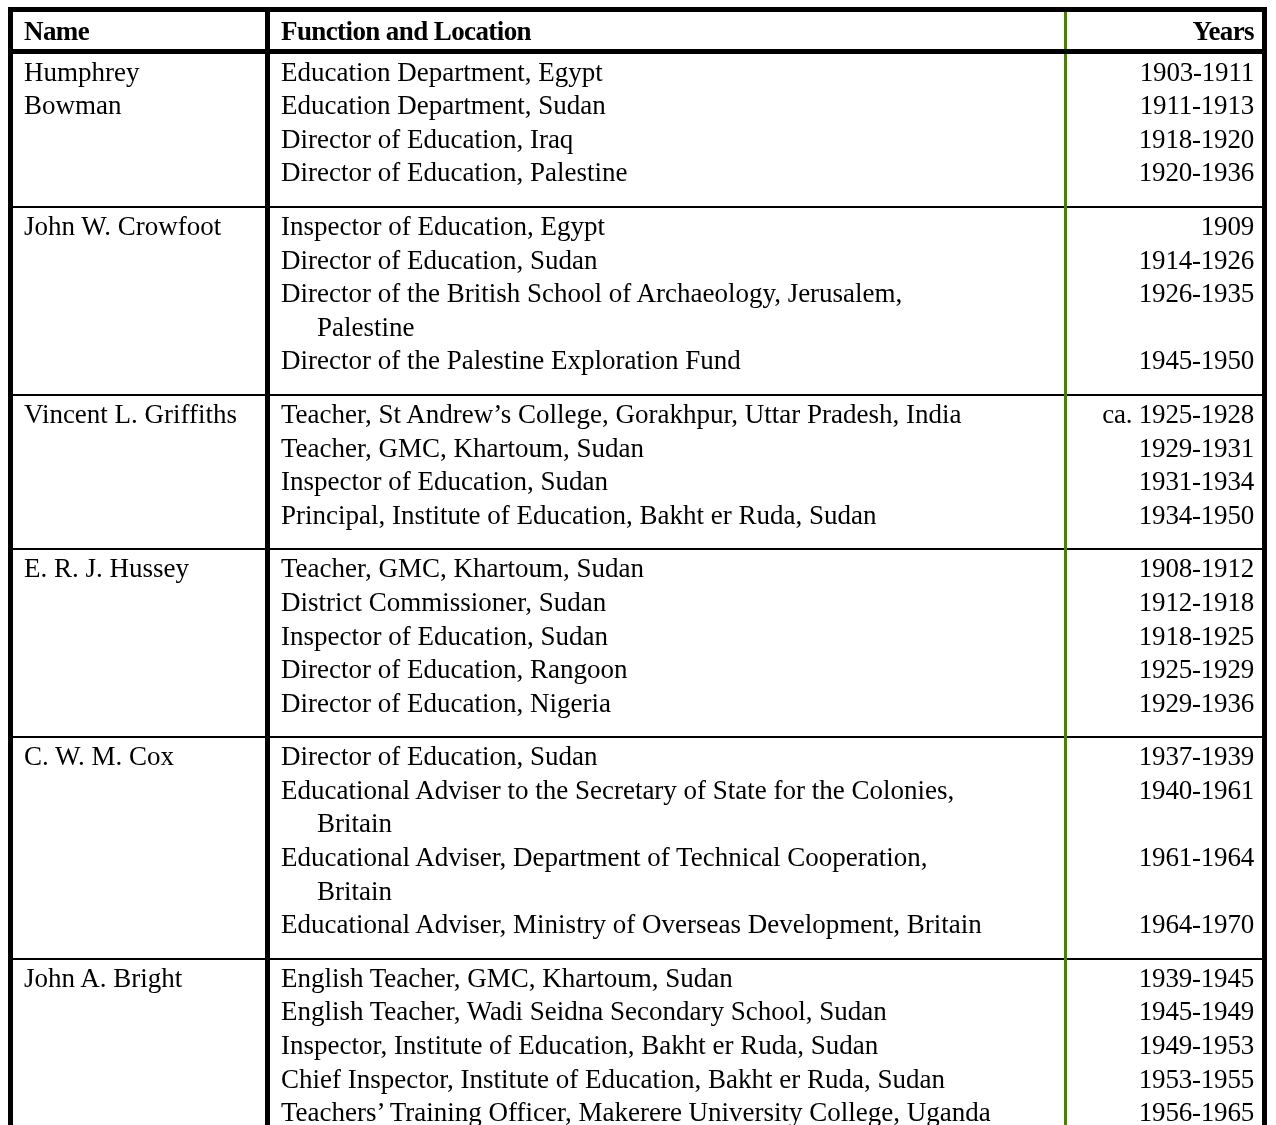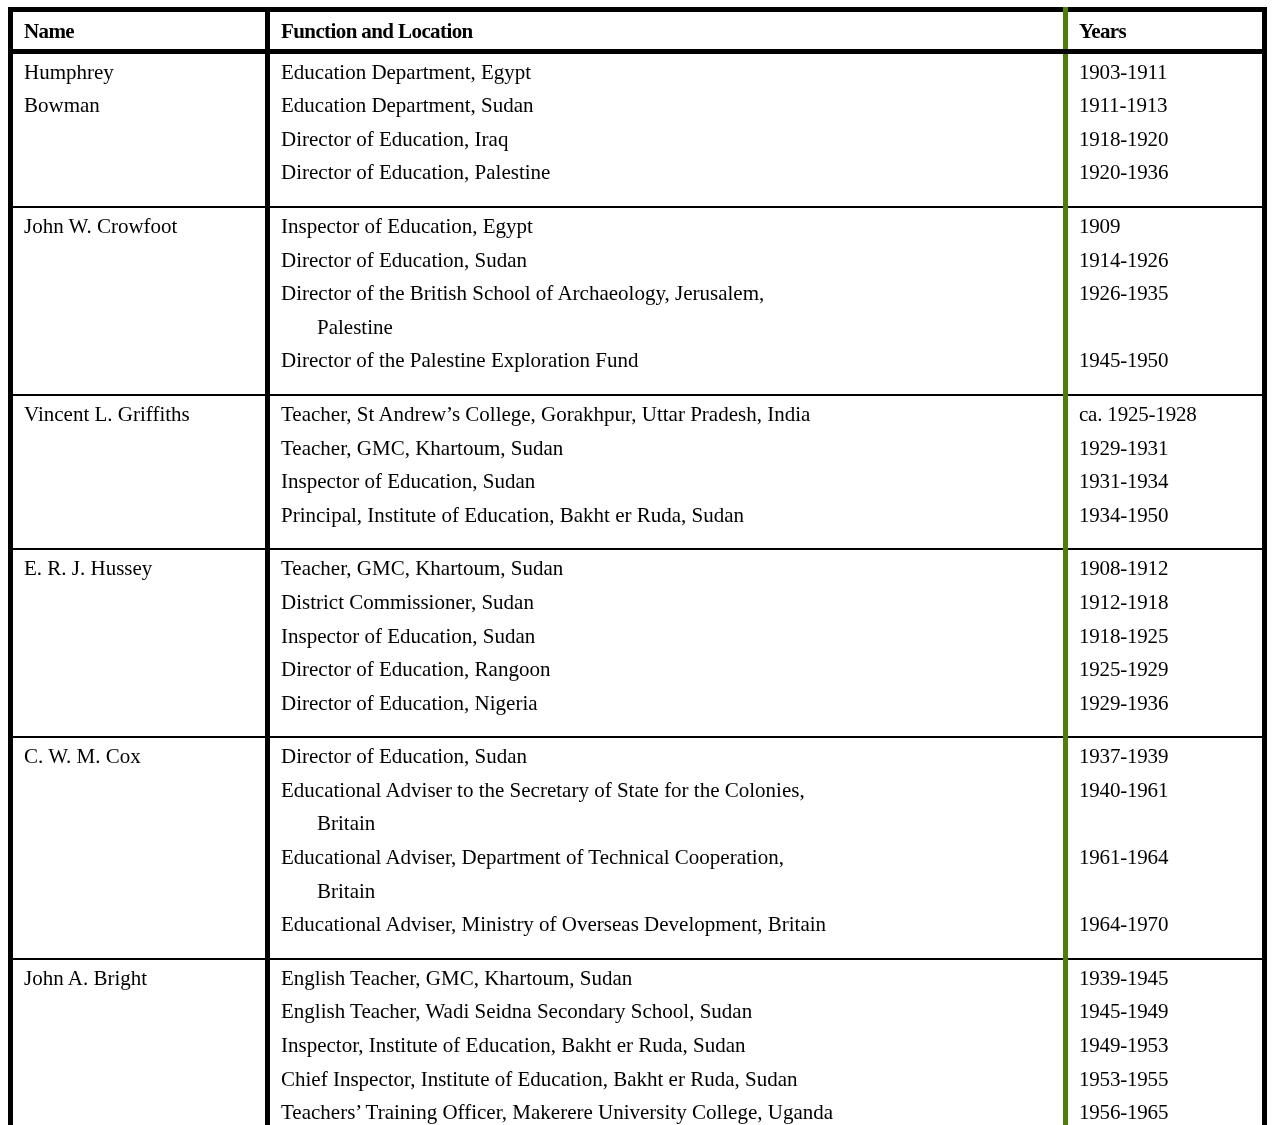--- a/index.html
+++ b/index.html
@@ -27,33 +27,33 @@
       table-layout: fixed;
       border: 5px solid #000;
     }
     col.c-name { width: 257px; }
     col.c-func { width: 798px; }
     col.c-years { width: 199px; }
     th, td {
       text-align: left;
       vertical-align: top;
       padding: 0 8px 0 11px;
-      font-size: 21px;
+      font-size: 27px;
       line-height: 33.6px;
     }
     th {
       font-weight: bold;
       letter-spacing: -0.6px;
       padding-top: 3px;
       padding-bottom: 0px;
       height: 32px;
       border-bottom: 5px solid #000;
     }
     td.name, th.name { border-right: 5px solid #000; }
-    td.years, th.years { border-left: 5px solid #4d7c0f; }
+    td.years, th.years { border-left: 3px solid #4d7c0f; text-align: right; }
     tr.group td {
       border-top: 2.5px solid #000;
       padding-top: 2px;
       padding-bottom: 16px;
     }
     tr.group:first-of-type td { border-top: none; }
     .line {
       display: block;
       white-space: nowrap;
     }

